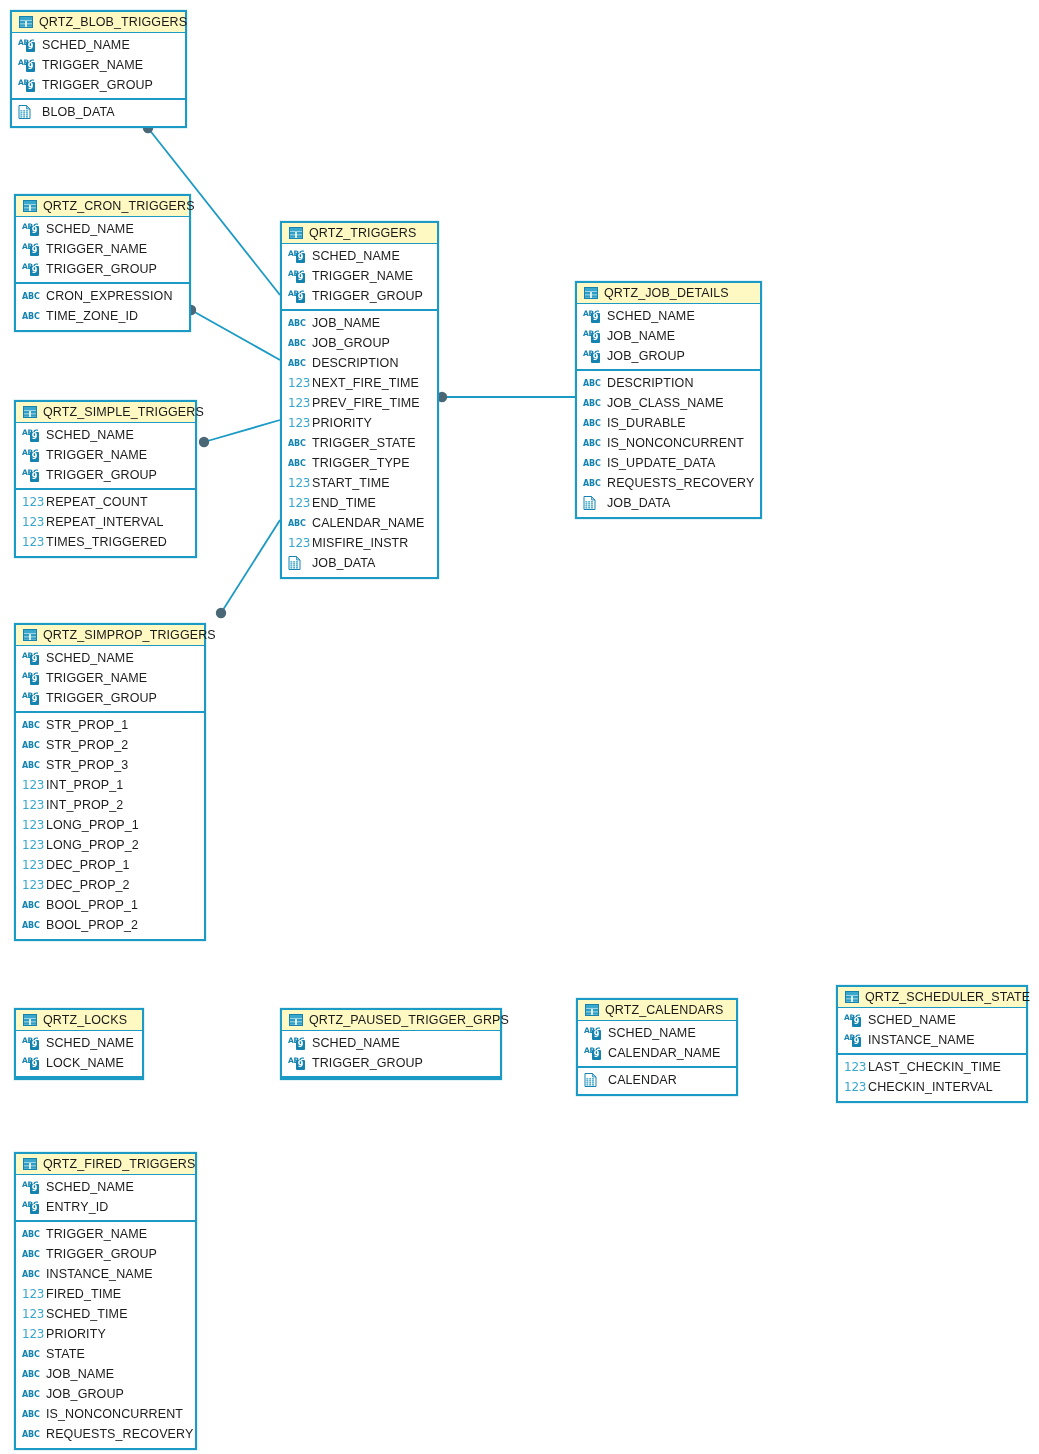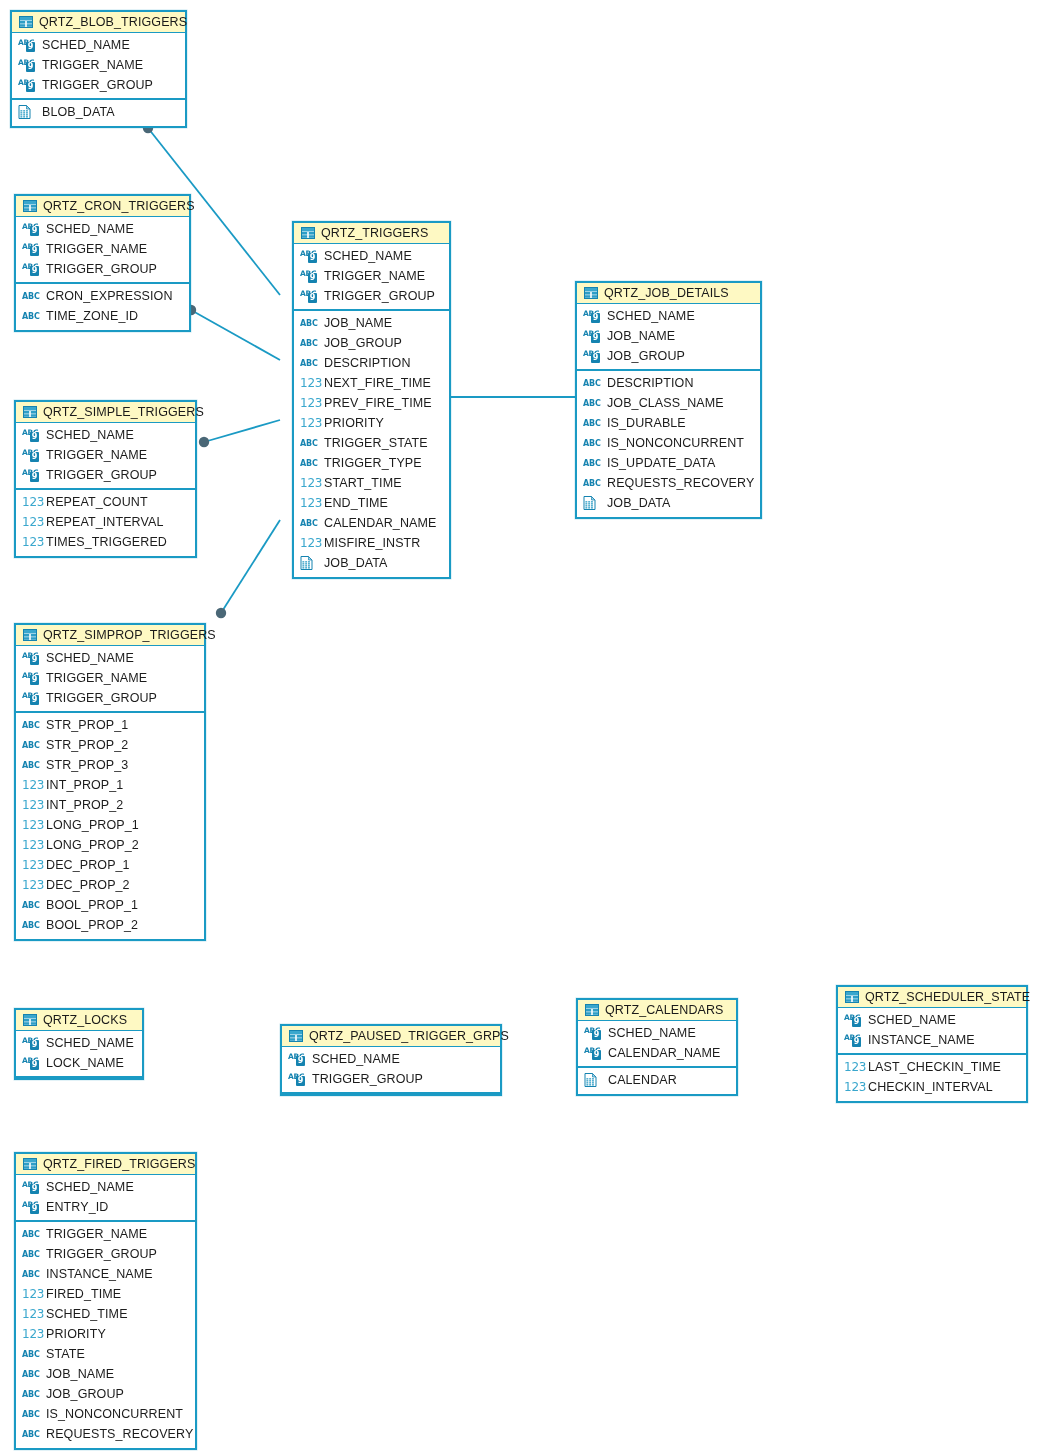--- a/index.html
+++ b/index.html
@@ -383,21 +383,21 @@
         <div class="col">
           <span class="type-tag">ABC</span>
           <span class="col-label">BOOL_PROP_1</span>
         </div>
         <div class="col">
           <span class="type-tag">ABC</span>
           <span class="col-label">BOOL_PROP_2</span>
         </div>
       </div>
     </div>
-    <div class="entity" style="left: 292px; top: 221px; width: 159px;">
+    <div class="entity" style="left: 280px; top: 221px; width: 159px;">
       <div class="entity-header">
         <span class="icn">
           <svg width="14" height="12" viewBox="0 0 14 12">
             <rect x="0.5" y="0.5" width="13" height="11" fill="#ffffff" stroke="#1583b0"></rect>
             <rect x="1" y="1" width="12" height="3.5" fill="#3aa7cd"></rect>
             <rect x="1" y="5" width="5.2" height="2.6" fill="#2e9ec6"></rect>
             <rect x="7.8" y="5" width="5.2" height="2.6" fill="#2e9ec6"></rect>
             <rect x="1" y="8.2" width="5.2" height="2.6" fill="#2e9ec6"></rect>
             <rect x="7.8" y="8.2" width="5.2" height="2.6" fill="#2e9ec6"></rect>
           </svg>
@@ -608,21 +608,21 @@
         </div>
         <div class="col">
           <span class="pk-icon">
             <span class="abc">ABC</span>
             <span class="key">9</span>
           </span>
           <span class="col-label">LOCK_NAME</span>
         </div>
       </div>
     </div>
-    <div class="entity" style="left: 280px; top: 1008px; width: 222px; margin-top: 16px;">
+    <div class="entity" style="left: 280px; top: 1008px; width: 222px;">
       <div class="entity-header">
         <span class="icn">
           <svg width="14" height="12" viewBox="0 0 14 12">
             <rect x="0.5" y="0.5" width="13" height="11" fill="#ffffff" stroke="#1583b0"></rect>
             <rect x="1" y="1" width="12" height="3.5" fill="#3aa7cd"></rect>
             <rect x="1" y="5" width="5.2" height="2.6" fill="#2e9ec6"></rect>
             <rect x="7.8" y="5" width="5.2" height="2.6" fill="#2e9ec6"></rect>
             <rect x="1" y="8.2" width="5.2" height="2.6" fill="#2e9ec6"></rect>
             <rect x="7.8" y="8.2" width="5.2" height="2.6" fill="#2e9ec6"></rect>
           </svg>

